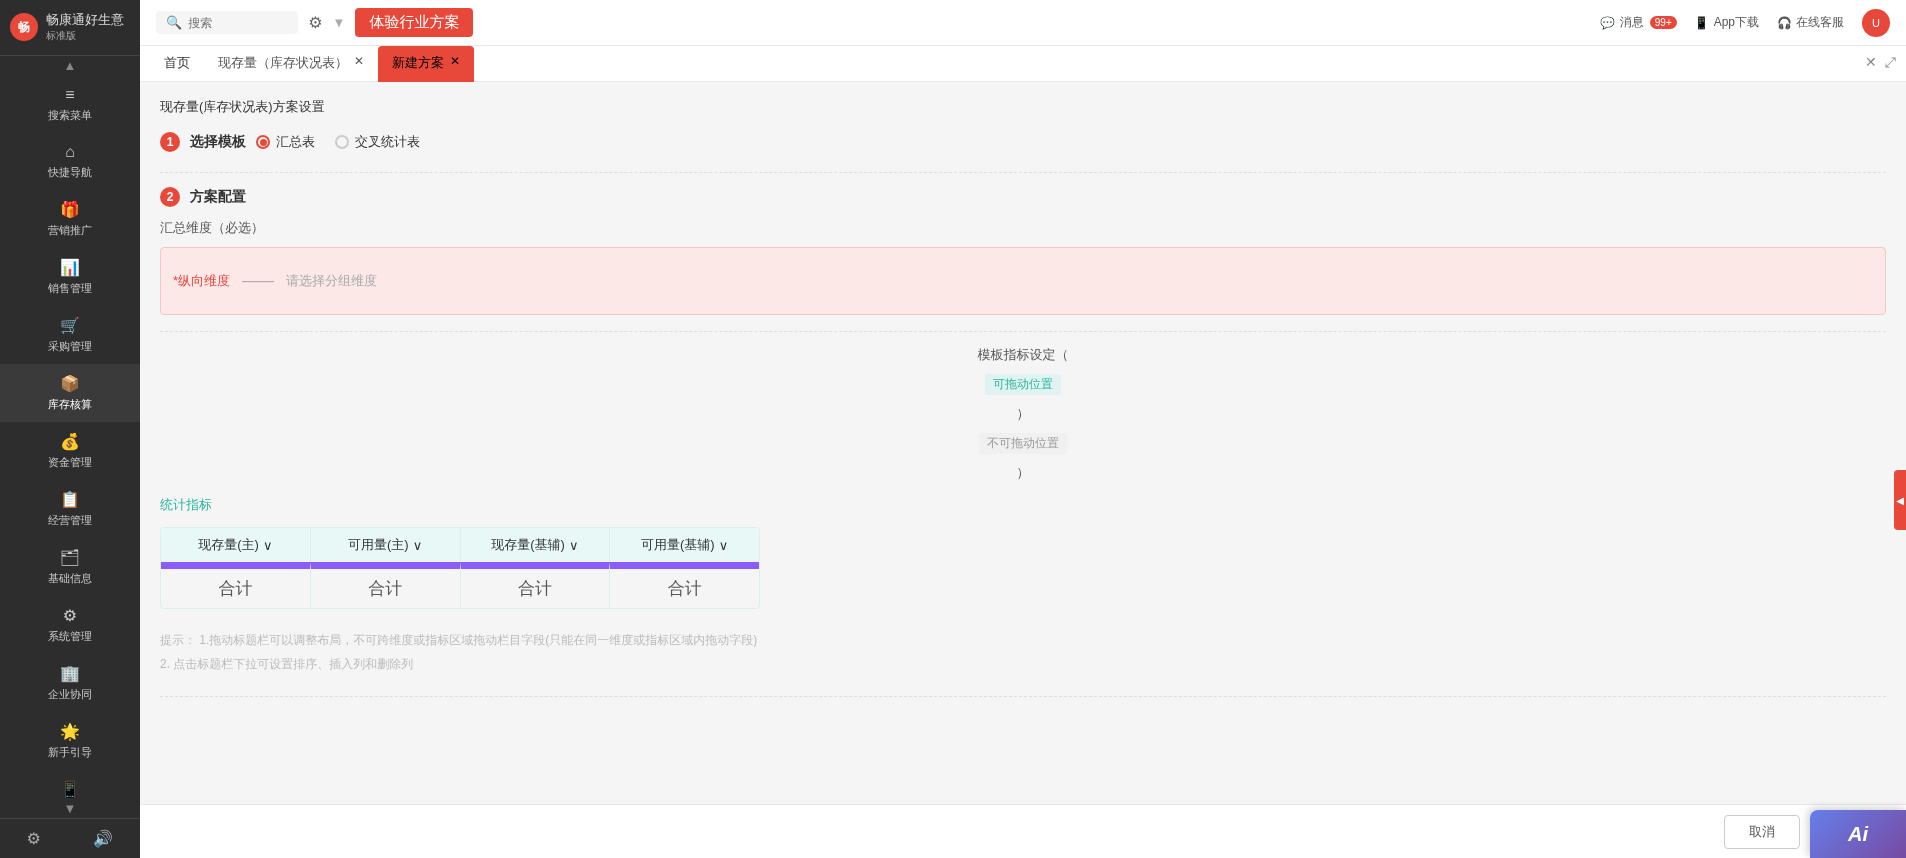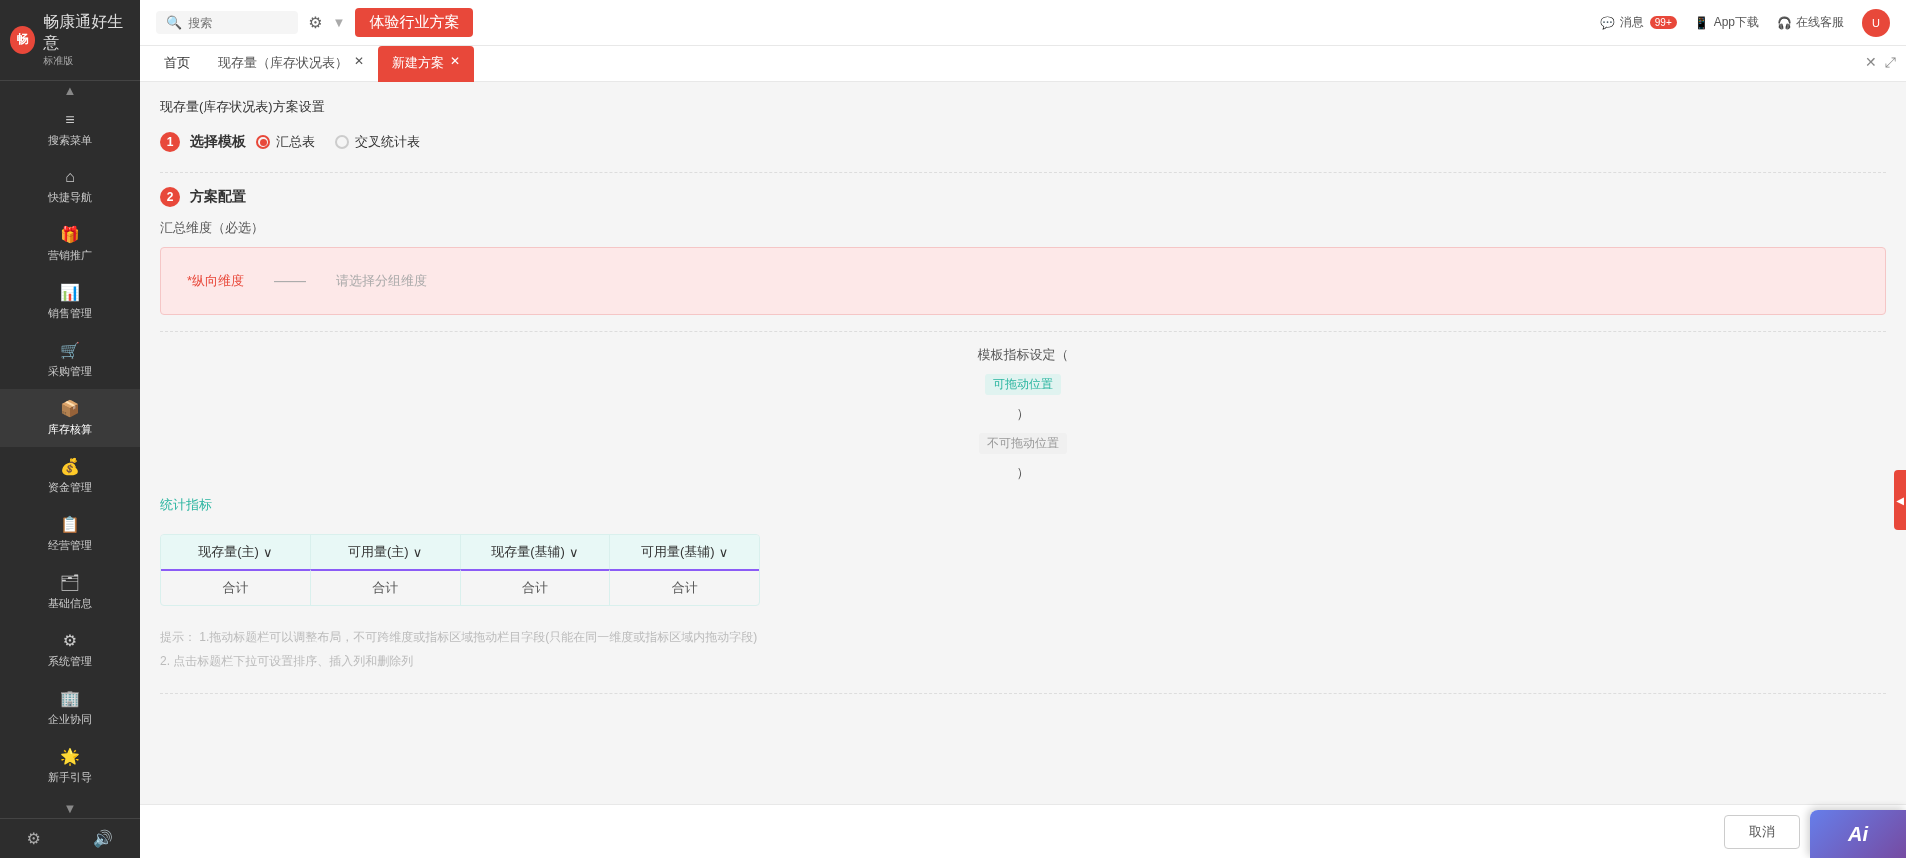--- a/index.html
+++ b/index.html
@@ -23,21 +23,21 @@
       border-bottom: 1px solid #444;
     }
     .sidebar-logo-icon {
       width: 28px;
       height: 28px;
       background: #e8483a;
       border-radius: 50%;
       display: flex; align-items: center; justify-content: center;
       color: white; font-size: 12px; font-weight: bold;
     }
-    .sidebar-logo-text { font-size: 16px; color: #ddd; line-height: 1.3; }
+    .sidebar-logo-text { font-size: 13px; color: #ddd; line-height: 1.3; text-align: right; }
     .sidebar-logo-badge { font-size: 10px; color: #aaa; }
     .sidebar-scroll-up, .sidebar-scroll-down {
       height: 20px; display: flex; align-items: center; justify-content: center; cursor: pointer; color: #888;
     }
     .sidebar-nav { flex: 1; overflow: hidden; }
     .sidebar-item {
       display: flex; flex-direction: column; align-items: center; justify-content: center;
       padding: 10px 0; cursor: pointer; color: #ccc; font-size: 11px; gap: 4px;
       transition: background 0.2s;
     }
@@ -110,21 +110,21 @@
       flex-shrink: 0;
       height: 36px;
     }
     .tab {
       display: flex; align-items: flex-start; gap: 6px;
       padding: 8px 14px; cursor: pointer; font-size: 13px;
       color: #555; border-bottom: 2px solid transparent;
     }
     .tab.home { color: #333; }
     .tab.active {
-      background: #e8483a; color: #ffffff; border-radius: 4px 4px 0 0;
+      background: #e8483a; color: #000000; border-radius: 4px 4px 0 0;
     }
     .tab-close { font-size: 12px; cursor: pointer; }
 
     
     .content {
       flex: 1;
       overflow-y: auto;
       padding: 16px 20px;
       background: #f5f5f5;
       position: relative;
@@ -156,60 +156,60 @@
 
     
     .section-divider { border: none; border-top: 1px dashed #ddd; margin: 14px 0; }
 
     
     .summary-label { font-size: 13px; color: #555; margin-bottom: 10px; }
 
     
     .dim-area {
       background: #fde8e8; border: 1px solid #f5c6c6; border-radius: 4px;
-      padding: 24px 26px; margin-bottom: 16px;
-      display: flex; align-items: center; gap: 30px;
+      padding: 24px 12px; margin-bottom: 16px;
+      display: flex; align-items: center; gap: 12px;
     }
     .dim-label { font-size: 13px; color: #e8483a; }
     .dim-dash { color: #aaa; font-size: 16px; }
     .dim-placeholder { color: #aaa; font-size: 13px; }
 
     
     .indicator-settings { margin-bottom: 14px; }
     .indicator-settings-label { font-size: 13px; color: #555; display: flex; align-items: center; gap: 10px; flex-direction: column; }
     .tag-draggable {
       background: #e0f3f0; color: #2bb5a0; border-radius: 3px;
       padding: 2px 8px; font-size: 12px;
     }
     .tag-fixed {
       background: #f0f0f0; color: #999; border-radius: 3px;
       padding: 2px 8px; font-size: 12px;
     }
 
     
     .stats-section { margin-bottom: 12px; }
-    .stats-title { color: #2bb5a0; font-size: 13px; margin-bottom: 20px; }
+    .stats-title { color: #2bb5a0; font-size: 13px; margin-bottom: 13px; }
     .stats-table {
       border: 1px solid #d9f0ed; border-radius: 4px; overflow: hidden;
       display: inline-block; min-width: 600px;
     }
     .stats-header {
       display: flex; background: #e8f8f6;
     }
     .stats-header-cell {
       flex: 1; padding: 8px 12px; font-size: 13px; color: #333;
       display: flex; align-items: center; justify-content: center; gap: 4px;
       border-right: 1px solid #d9f0ed;
     }
     .stats-header-cell:last-child { border-right: none; }
     .stats-body { display: flex; }
     .stats-body-cell {
-      flex: 1; padding: 8px 12px; font-size: 13px; color: #555;
+      flex: 1; padding: 8px 12px; font-size: 17px; color: #555;
       text-align: center; border-right: 1px solid #d9f0ed;
-      border-top: 2px solid #8b5cf6;
+      border-top: 7px solid #8b5cf6;
     }
     .stats-body-cell:last-child { border-right: none; }
 
     
     .hint-section { margin-top: 16px; }
     .hint-item { font-size: 12px; color: #bbb; line-height: 2; }
 
     
     .checkbox-row {
       display: flex; align-items: center; gap: 8px; margin-top: 16px;

